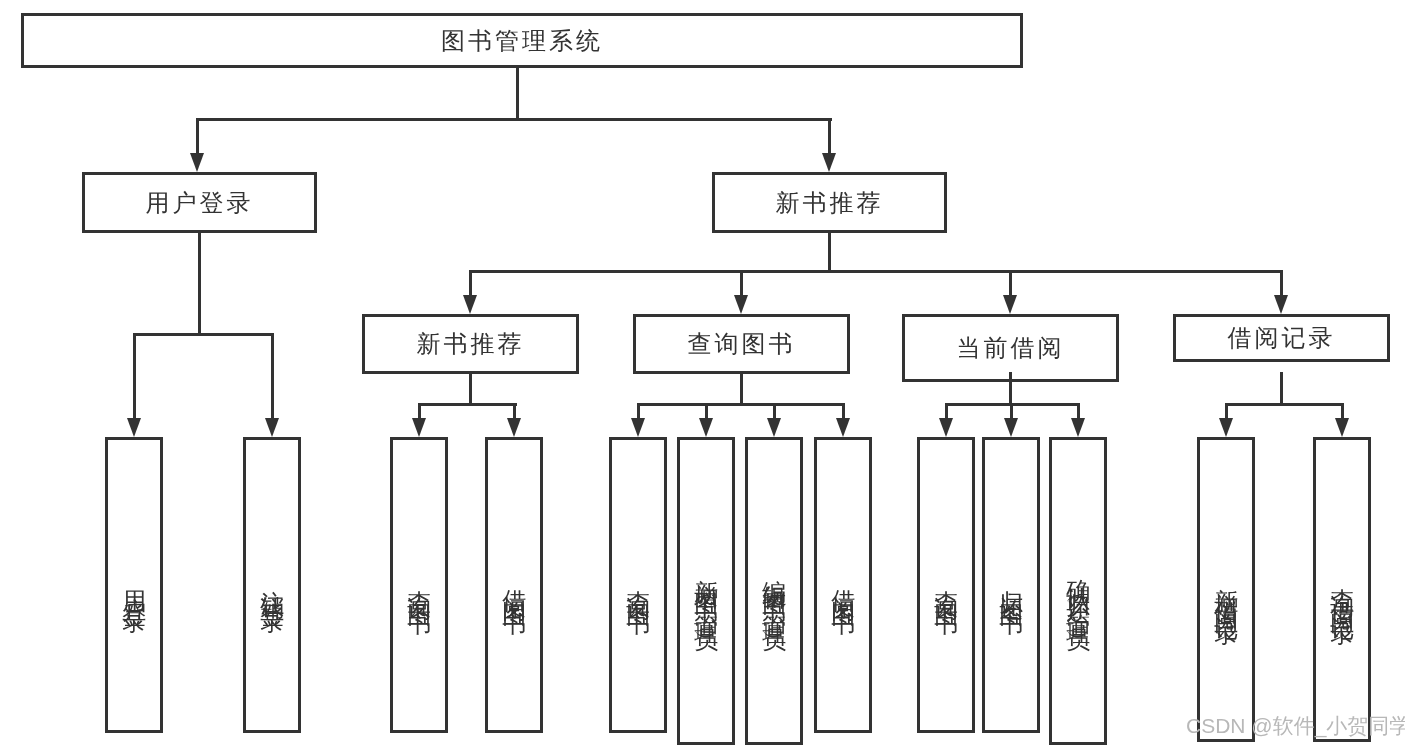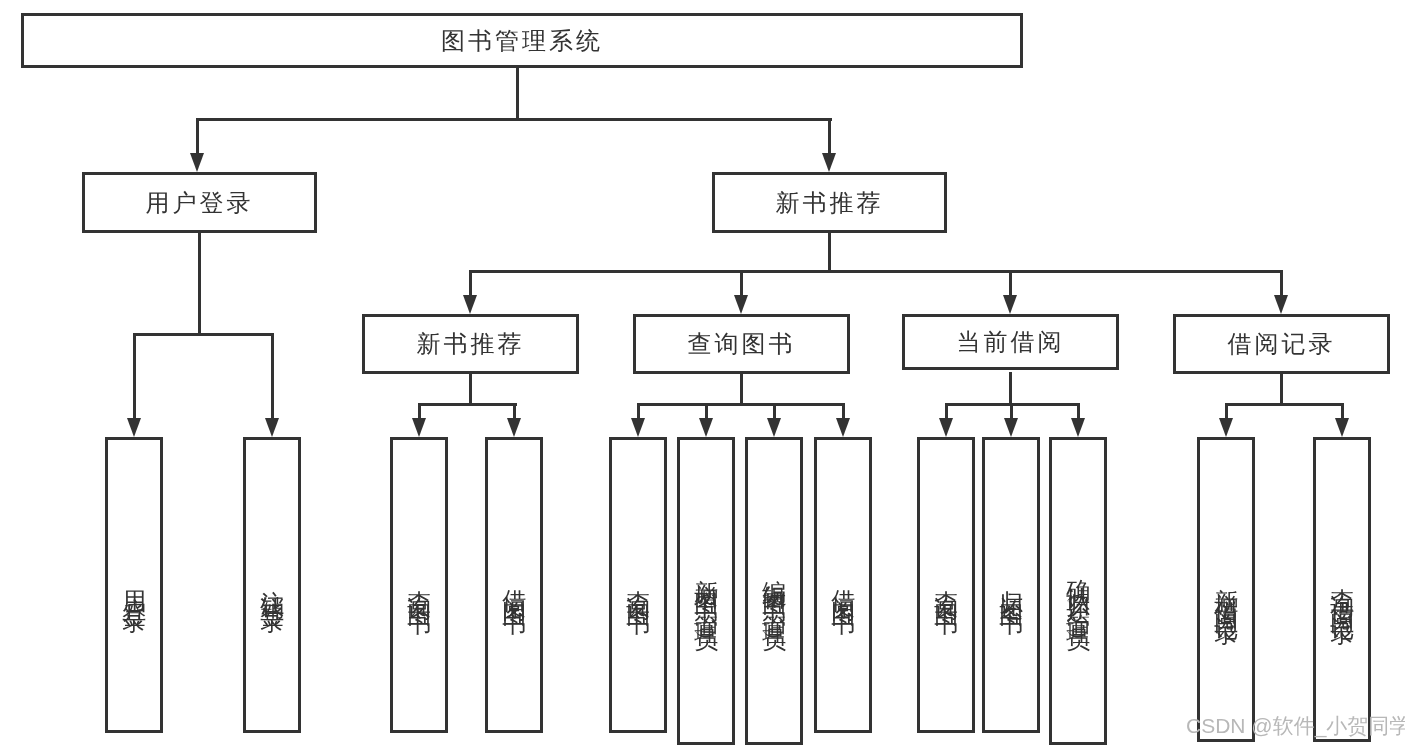--- a/index.html
+++ b/index.html
@@ -46,25 +46,25 @@
   </div>
 
   <div class="box hbox" style="left:362px;top:314px;width:217px;height:60px;">
     <span>新书推荐</span>
   </div>
 
   <div class="box hbox" style="left:633px;top:314px;width:217px;height:60px;">
     <span>查询图书</span>
   </div>
 
-  <div class="box hbox" style="left:902px;top:314px;width:217px;height:56px;">
+  <div class="box hbox" style="left:902px;top:314px;width:217px;height:68px;">
     <span>当前借阅</span>
   </div>
 
-  <div class="box hbox" style="left:1173px;top:314px;width:217px;height:60px;">
+  <div class="box hbox" style="left:1173px;top:314px;width:217px;height:48px;">
     <span>借阅记录</span>
   </div>
 
   <div class="box vbox" style="left:105px;top:437px;width:58px;height:296px;">
     <span>用户登录</span>
   </div>
   <div class="box vbox" style="left:243px;top:437px;width:58px;height:296px;">
     <span>注销登录</span>
   </div>
 

